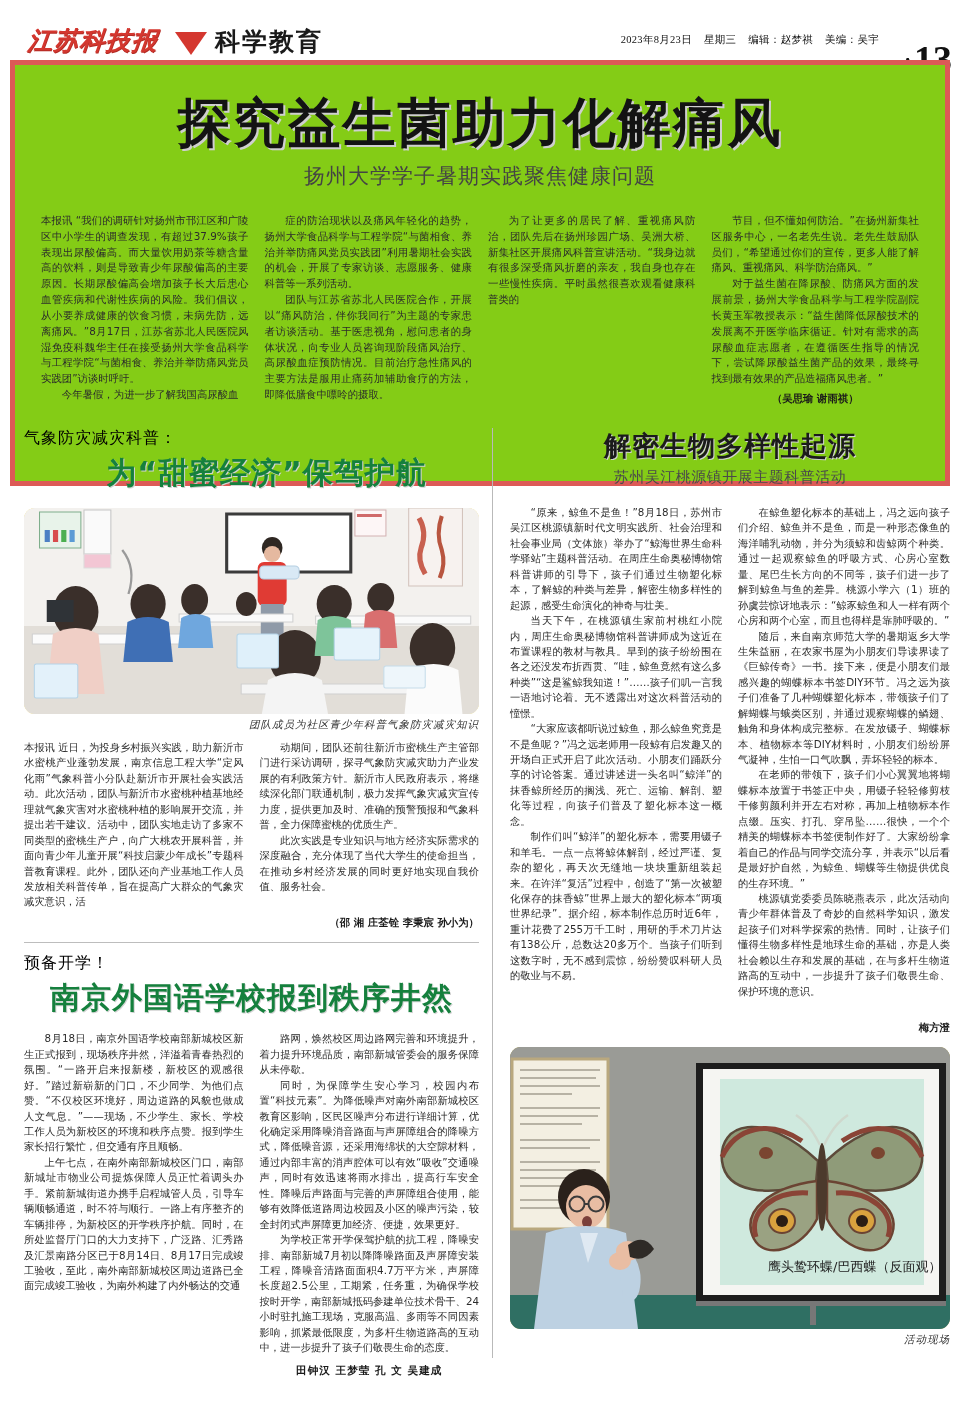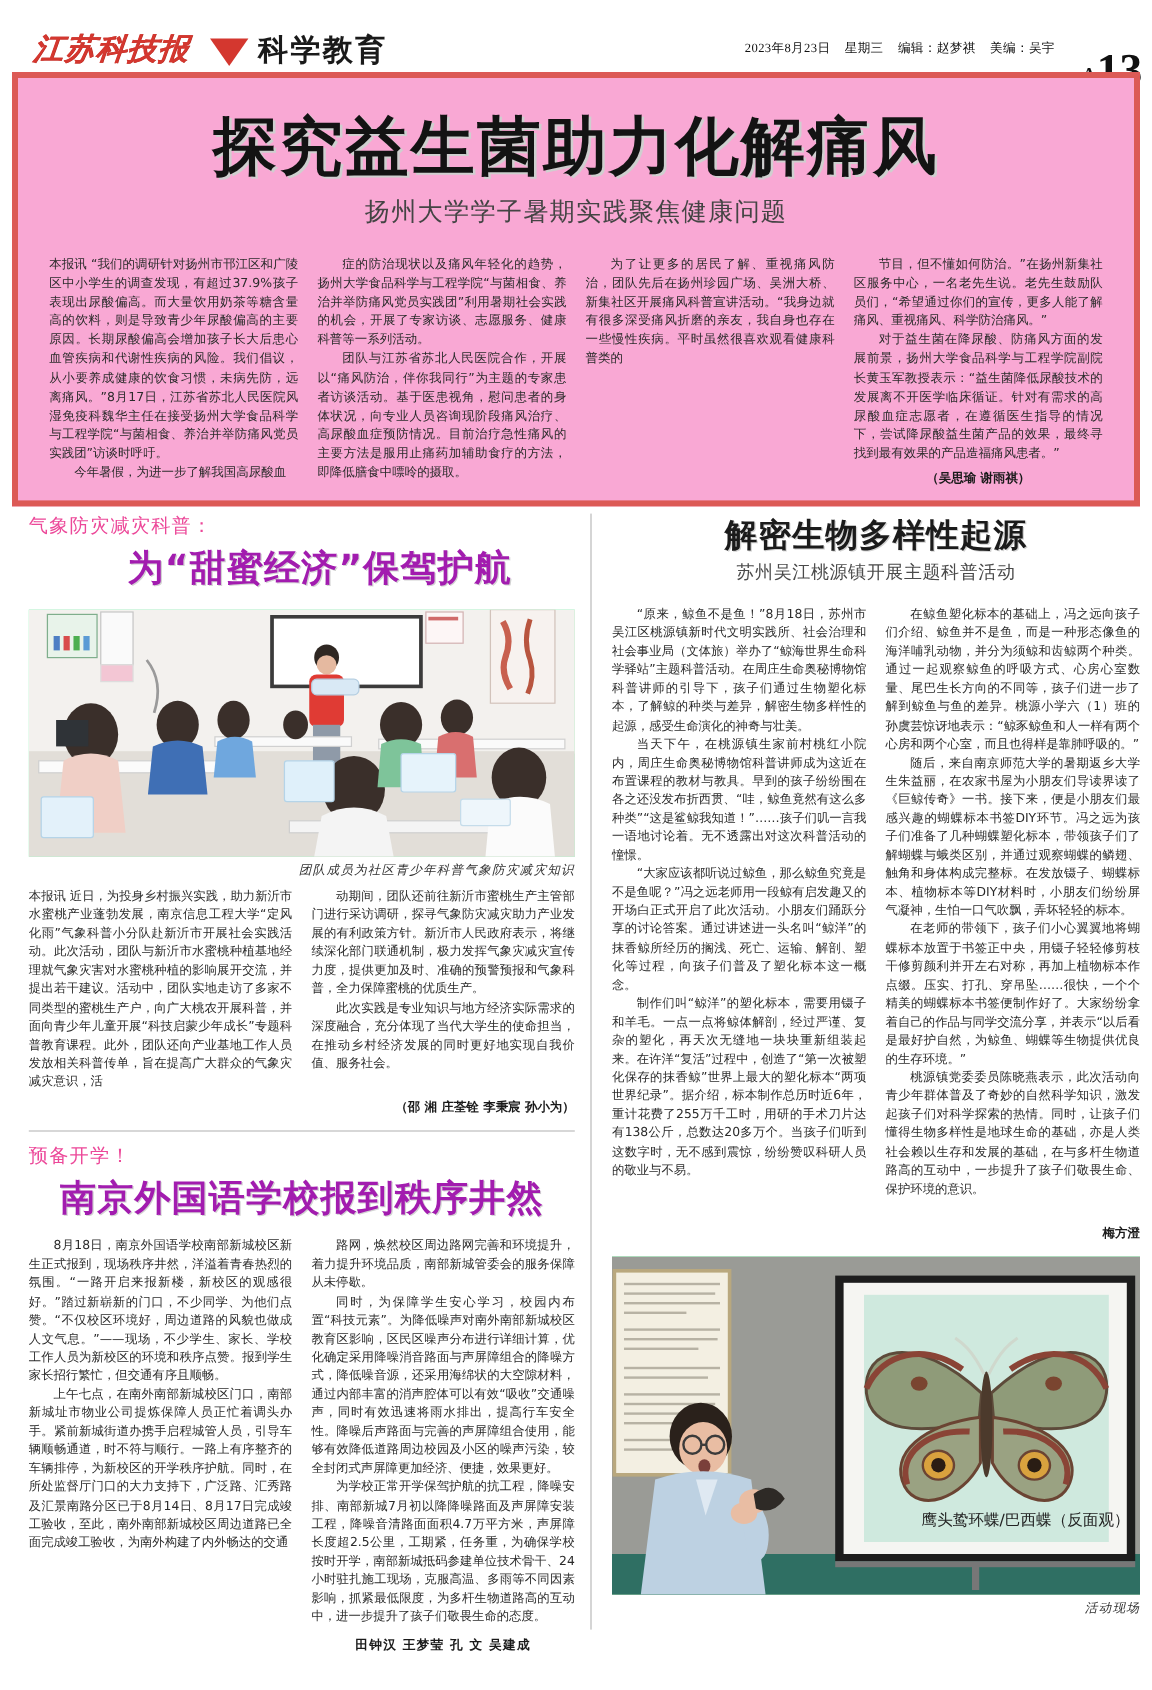--- a/index.html
+++ b/index.html
@@ -55,23 +55,23 @@
     font-size: 38px; font-weight: 700; color: #111; line-height: 1;
   }
   .mh-pagenum .pfx { font-size: 15px; vertical-align: 4px; margin-right: 1px; }
   .mh-rule {
     position: absolute; left: 28px; right: 28px; top: 46px;
     border-top: 1px solid #9aa7b5;
   }
 
   
   .feature {
-    position: absolute; left: 10px; top: 60px; width: 940px; height: 362px;
+    position: absolute; left: 10px; top: 60px; width: 940px; height: 426px;
     border: 5px solid #dc5a56;
-    background: #f9a8d4;
+    background: #84cc16;
   }
   .feature-inner { position: relative; width: 100%; height: 100%; padding: 14px 24px 0 24px; }
 
   .headline {
     text-align: center;
     font-family: "DejaVu Sans", sans-serif;
     font-size: 53px; font-weight: 700; letter-spacing: 2px;
     color: #131313; line-height: 1.12;
     margin-top: 14px;
     text-shadow: 2px 2px 0 #cfcfcf;
@@ -102,44 +102,44 @@
   .vdivider {
     position: absolute; left: 482px; top: 0; width: 1px; height: 930px;
     background: #b9b9b9;
   }
 
   .leftzone { position: absolute; left: 14px; top: 0; width: 455px; }
   .rightzone { position: absolute; left: 500px; top: 0; width: 440px; }
 
   .kicker {
     font-family: Liberation Mono, monospace;
-    font-size: 16px; color: #ec4899; font-weight: 500; letter-spacing: 1px;
+    font-size: 16px; color: #000000; font-weight: 500; letter-spacing: 1px;
   }
   .subhead-big {
     font-family: "DejaVu Sans", sans-serif;
-    font-size: 30px; font-weight: 700; color: #a21caf;
+    font-size: 30px; font-weight: 700; color: #15803d;
     letter-spacing: 1px; margin-top: 4px; text-align: center;
     text-shadow: 1px 1px 0 #d3d3d3;
   }
   .subhead-big.left-ind { text-align: center; padding-left: 30px; }
 
   .sec-title-c {
     font-family: "DejaVu Sans", sans-serif;
     font-size: 27px; font-weight: 700; color: #1b1b1b;
     letter-spacing: 1px; text-align: center;
     text-shadow: 1px 1px 0 #d3d3d3;
   }
   .sec-sub-c {
     font-family: "DejaVu Sans", sans-serif;
     font-size: 15px; color: #4a4a4a; text-align: center; margin-top: 4px;
     letter-spacing: 0.5px;
   }
 
   
-  .photo { position: relative; overflow: hidden; background: #86efac; }
+  .photo { position: relative; overflow: hidden; background: #fde047; border-radius: 11px; }
   .photo-cap {
     font-family: "DejaVu Serif", serif;
     font-size: 10.5px; color: #333; text-align: right; margin-top: 4px;
     font-style: italic; letter-spacing: 1px;
   }
 
   .cols2 { display: flex; gap: 16px; }
   .cols2 > div { flex: 1 1 0; }
   .bodytext p {
     font-size: 10.3px; line-height: 1.5; text-align: justify;

